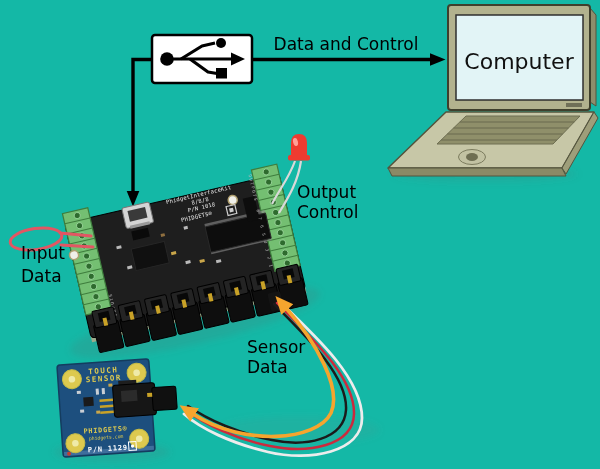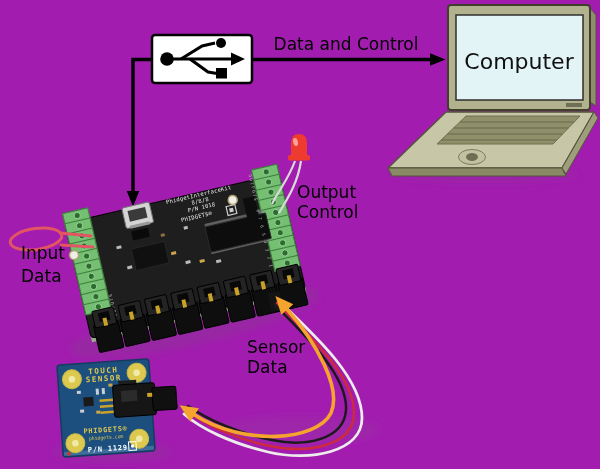--- a/index.html
+++ b/index.html
@@ -1,17 +1,17 @@
 <!DOCTYPE html>
 <html style="--arrow: #000000; --highlight-arrow: #f5a52e; --led: #ee3b30; --input-wire: #e25663; --pcb-black: #1e1e1e; --terminal-green: #74bf72; --sensor-blue: #1d4f7e; --pad-yellow: #ddc94f; --laptop-body: #b2b28e; --laptop-screen: #e2f4f6;"><head>
 <meta charset="utf-8">
 <style>
   html,body{margin:0;padding:0;background:#ffffff;}
   .stage{
-    position:relative;width:600px;height:469px;background:#a21caf;overflow:hidden;
+    position:relative;width:600px;height:469px;background:#14b8a6;overflow:hidden;
     font-family:"DejaVu Sans",sans-serif;
     text-align:right;
   }
   svg{display:block;}
   .lbl{font:17px "DejaVu Sans",sans-serif;fill:#000000;}
   .lbl-big{font:22px "DejaVu Sans",sans-serif;fill:#111111;}
   .blk{stroke:var(--arrow,#000);stroke-width:3.4;fill:none;}
   .usb-stroke{stroke:var(--arrow,#000);stroke-width:3.2;fill:none;stroke-linejoin:round;}
   .orange{stroke:var(--highlight-arrow,#f5a52e);stroke-width:3.6;fill:none;stroke-linecap:round;}
   .pcb{fill:var(--pcb-black,#1e1e1e);}

